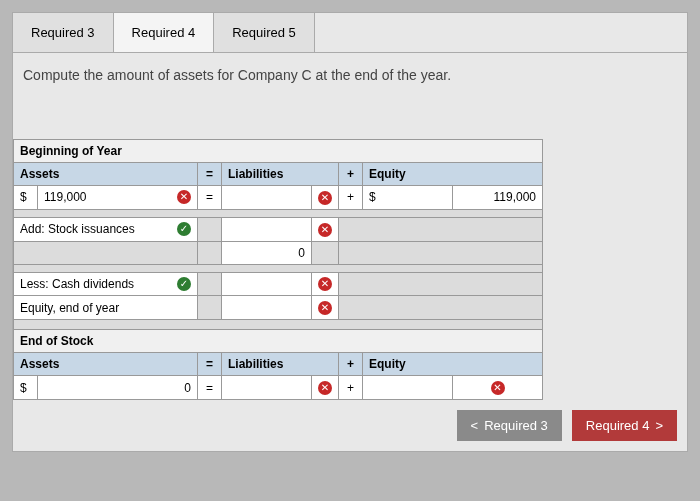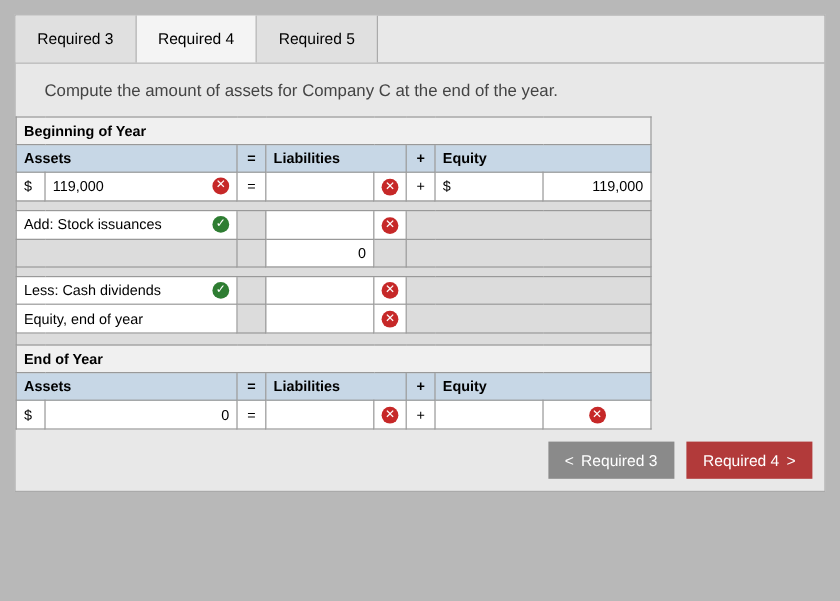--- a/index.html
+++ b/index.html
@@ -21,25 +21,25 @@
   .tabs { display: flex; border-bottom: 1px solid #aaa; }
   .tab {
     padding: 12px 18px;
     border-right: 1px solid #aaa;
     background: #e0e0e0;
     font-size: 13px;
     cursor: pointer;
   }
   .tab.active { background: #f4f4f4; }
   .instruction {
-    padding: 14px 24px;
+    padding: 14px 10px;
     font-size: 14px;
     color: #444;
   }
-  .grid { border-collapse: collapse; }
+  .grid { border-collapse: collapse; margin-top: 42px; }
   .grid td, .grid th {
     border: 1px solid #999;
     padding: 4px 6px;
     background: #fff;
     height: 22px;
     vertical-align: middle;
     font-size: 12px;
   }
   .hdr-blue {
     background: #c7d7e6 !important;
@@ -164,21 +164,21 @@
       <td class="col-liab"></td>
       <td class="col-mark1"><span class="icon icon-x">✕</span></td>
       <td class="grey" colspan="3"></td>
     </tr>
 
     <tr>
           <td colspan="8" class="grey" style="height:10px;padding:0;"></td>
         </tr>
 
     <tr>
-          <td colspan="8" class="section-title">End of Year</td>
+          <td colspan="8" class="section-title">End of Stock</td>
         </tr>
     <tr>
       <td class="hdr-blue" colspan="2">Assets</td>
       <td class="hdr-blue col-eq">=</td>
       <td class="hdr-blue" colspan="2">Liabilities</td>
       <td class="hdr-blue col-plus">+</td>
       <td class="hdr-blue" colspan="2">Equity</td>
     </tr>
     <tr>
       <td class="col-cur">$</td>

